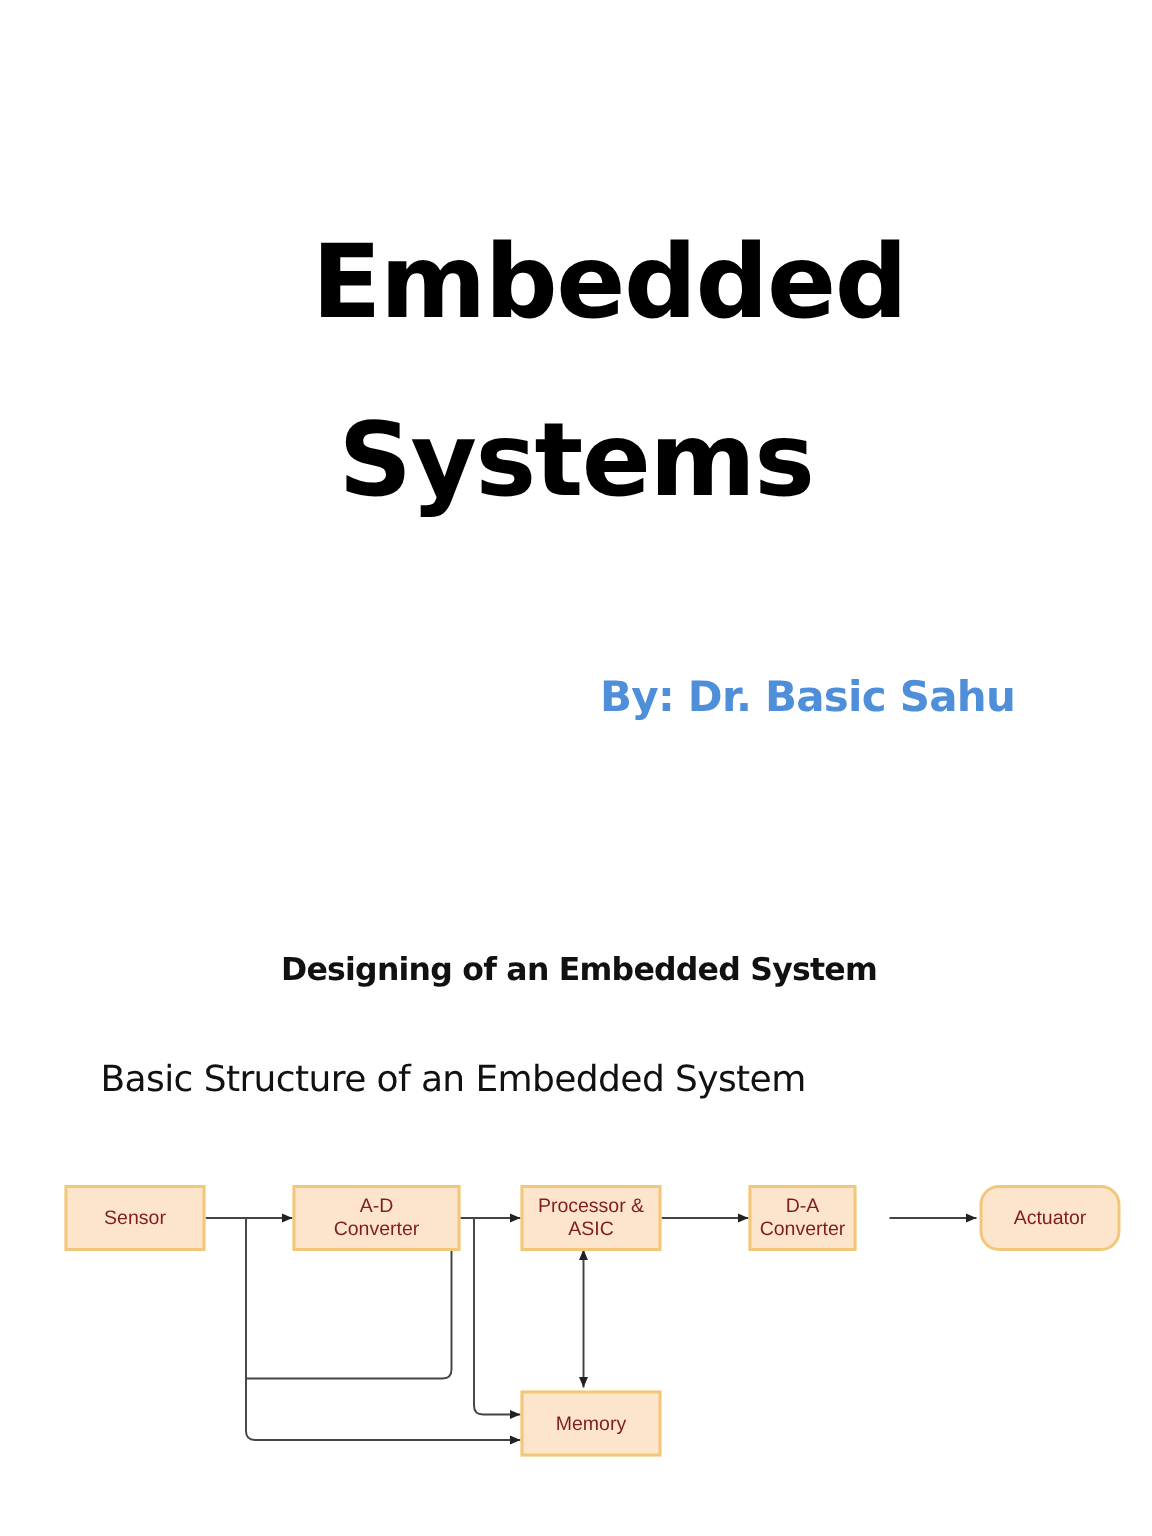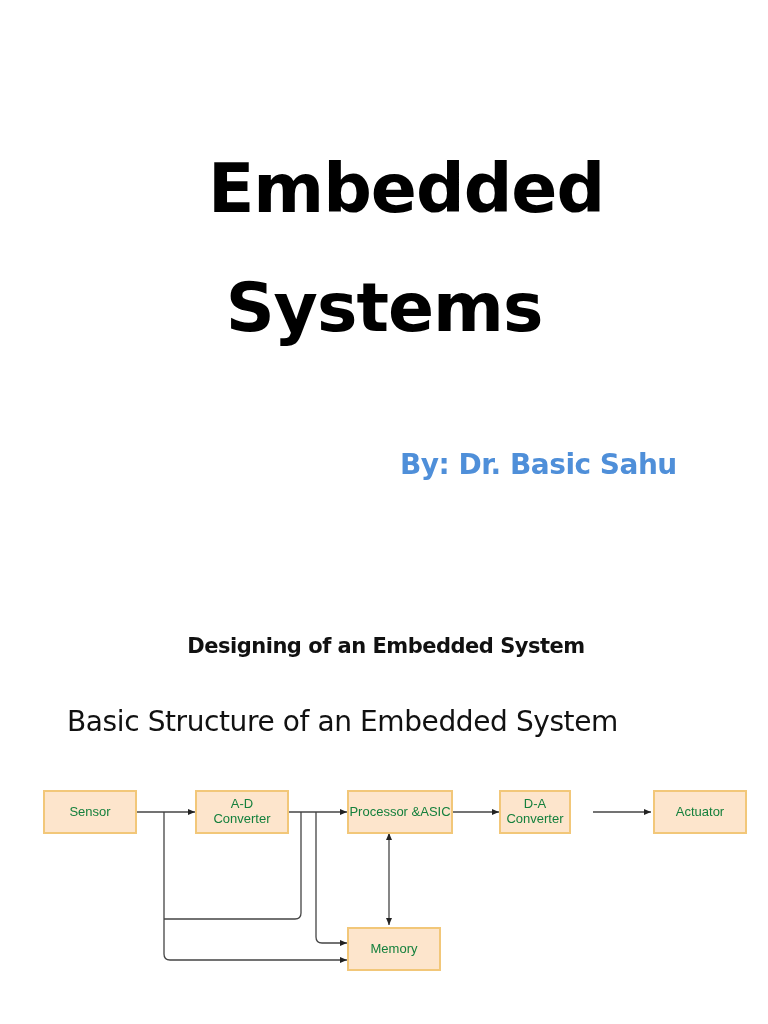--- a/index.html
+++ b/index.html
@@ -9,24 +9,24 @@
              font-family: "DejaVu Sans", sans-serif; font-weight: bold; font-size: 68px;
              color: #000; line-height: 1; letter-spacing: -1px; }
     #t1 { top: 155px; padding-left: 22px; }
     #t2 { top: 274px; }
     .author { position: absolute; left: 400px; top: 448px; font-family: "DejaVu Sans", sans-serif;
               font-weight: bold; font-size: 28px; color: #4f8fd9; letter-spacing: -0.5px; }
     .heading { position: absolute; left: 0; width: 772px; text-align: center; top: 634px;
                font-family: "DejaVu Sans", sans-serif; font-weight: bold; font-size: 21px; color: #111;
                letter-spacing: -0.5px; }
     .sub { position: absolute; left: 67px; top: 705px; font-family: "DejaVu Sans", sans-serif;
-           font-size: 28px; color: #111; letter-spacing: -0.4px; }
+           font-size: 24px; color: #111; letter-spacing: -0.4px; }
     .box { position: absolute; background: #fde5cc; border: 2px solid #f2c779; box-sizing: border-box;
            display: flex; align-items: center; justify-content: center; text-align: center;
-           font-family: "Liberation Sans", sans-serif; font-size: 13px; color: #15803d; line-height: 1.15; }
+           font-family: "Liberation Sans", sans-serif; font-size: 13px; color: #7f1d1d; line-height: 1.15; }
     svg.wires { position: absolute; left: 0; top: 0; }
   </style>
 </head>
 <body>
 
 <div class="title" id="t1">Embedded</div>
 <div class="title" id="t2">Systems</div>
 
 <div class="author">By: Dr. Basic Sahu</div>
 
@@ -58,30 +58,30 @@
 
     <path d="M316,812 L316,937 Q316,943 322,943 L347,943" marker-end="url(#ah)"></path>
 
     <path d="M164,812 L164,954 Q164,960 170,960 L347,960" marker-end="url(#ah)"></path>
   </g>
 </svg>
 
 <div class="box" style="left:43px; top:790px; width:94px; height:44px;">
   <span>Sensor</span>
 </div>
-<div class="box" style="left:195px; top:790px; width:94px; height:44px; flex-direction:column;">
+<div class="box" style="left:195px; top:790px; width:112px; height:44px; flex-direction:column;">
   <span>A-D</span>
   <span>Converter</span>
 </div>
-<div class="box" style="left:347px; top:790px; width:106px; height:44px; flex-direction:row;">
+<div class="box" style="left:347px; top:790px; width:94px; height:44px; flex-direction:column;">
   <span>Processor &amp;</span>
   <span>ASIC</span>
 </div>
 <div class="box" style="left:499px; top:790px; width:72px; height:44px; flex-direction:column;">
   <span>D-A</span>
   <span>Converter</span>
 </div>
-<div class="box" style="left:653px; top:790px; width:94px; height:44px;">
+<div class="box" style="left:653px; top:790px; width:94px; height:44px;border-radius:13px;">
   <span>Actuator</span>
 </div>
 <div class="box" style="left:347px; top:927px; width:94px; height:44px;">
   <span>Memory</span>
 </div>
 
 </body></html>

